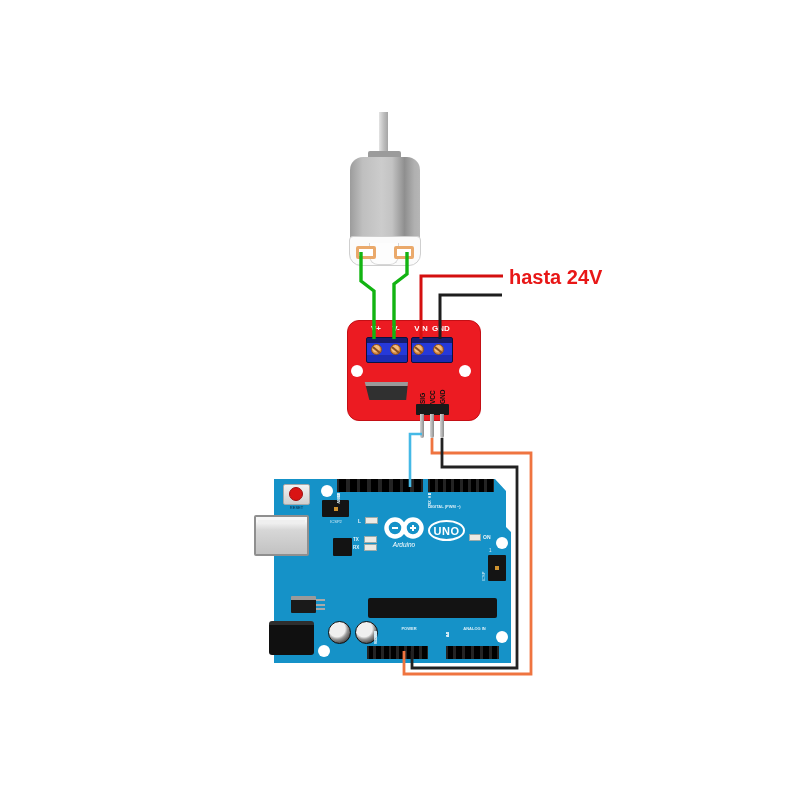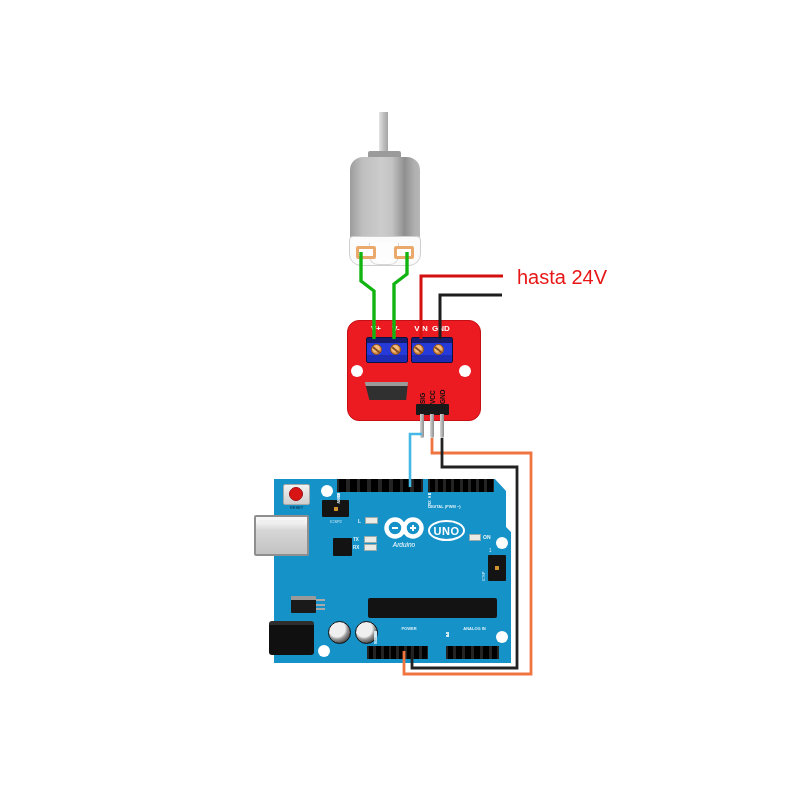--- a/index.html
+++ b/index.html
@@ -45,22 +45,22 @@
   .pinhdr{left:416px;top:404px;width:33px;height:11px;background:#191919;border-radius:1px;}
   .mod-pin{top:414px;width:4px;height:24px;border-radius:0 0 2px 2px;
     background:linear-gradient(90deg,#d4d4d4,#8d8d8d);}
   .mod-pin.p1{left:420px;} .mod-pin.p2{left:430px;} .mod-pin.p3{left:440px;}
   .vpin-lbl{top:379px;width:9px;height:25px;font-size:6.5px;font-weight:bold;color:#101010;
     writing-mode:vertical-rl;transform:rotate(180deg);text-align:left;line-height:9px;
     display:flex;align-items:center;}
   .vpin-lbl.k1{left:418px;} .vpin-lbl.k2{left:428px;} .vpin-lbl.k3{left:438px;}
 
   
-  .annotation{left:509px;top:266px;font-size:20px;font-weight:normal;color:#e81717;
-    white-space:nowrap;letter-spacing:0;margin-left:8px;}
+  .annotation{left:509px;top:266px;font-size:20px;font-weight:bold;color:#e81717;
+    white-space:nowrap;letter-spacing:0;}
 
   
   .board{left:274px;top:479px;width:237px;height:184px;background:#1592c8;
     clip-path:polygon(0 0,221px 0,232px 12px,232px 48px,237px 53px,237px 184px,0 184px);}
   .hole{width:12px;height:12px;border-radius:50%;background:#ffffff;}
   .hole.h1{left:321px;top:485px;} .hole.h2{left:318px;top:645px;}
   .hole.h3{left:496px;top:537px;} .hole.h4{left:496px;top:631px;}
 
   .reset-plate{left:283px;top:484px;width:27px;height:21px;border-radius:2px;
     background:linear-gradient(180deg,#f2f2f2,#cfcfcf);border:1px solid #a8a8a8;}

